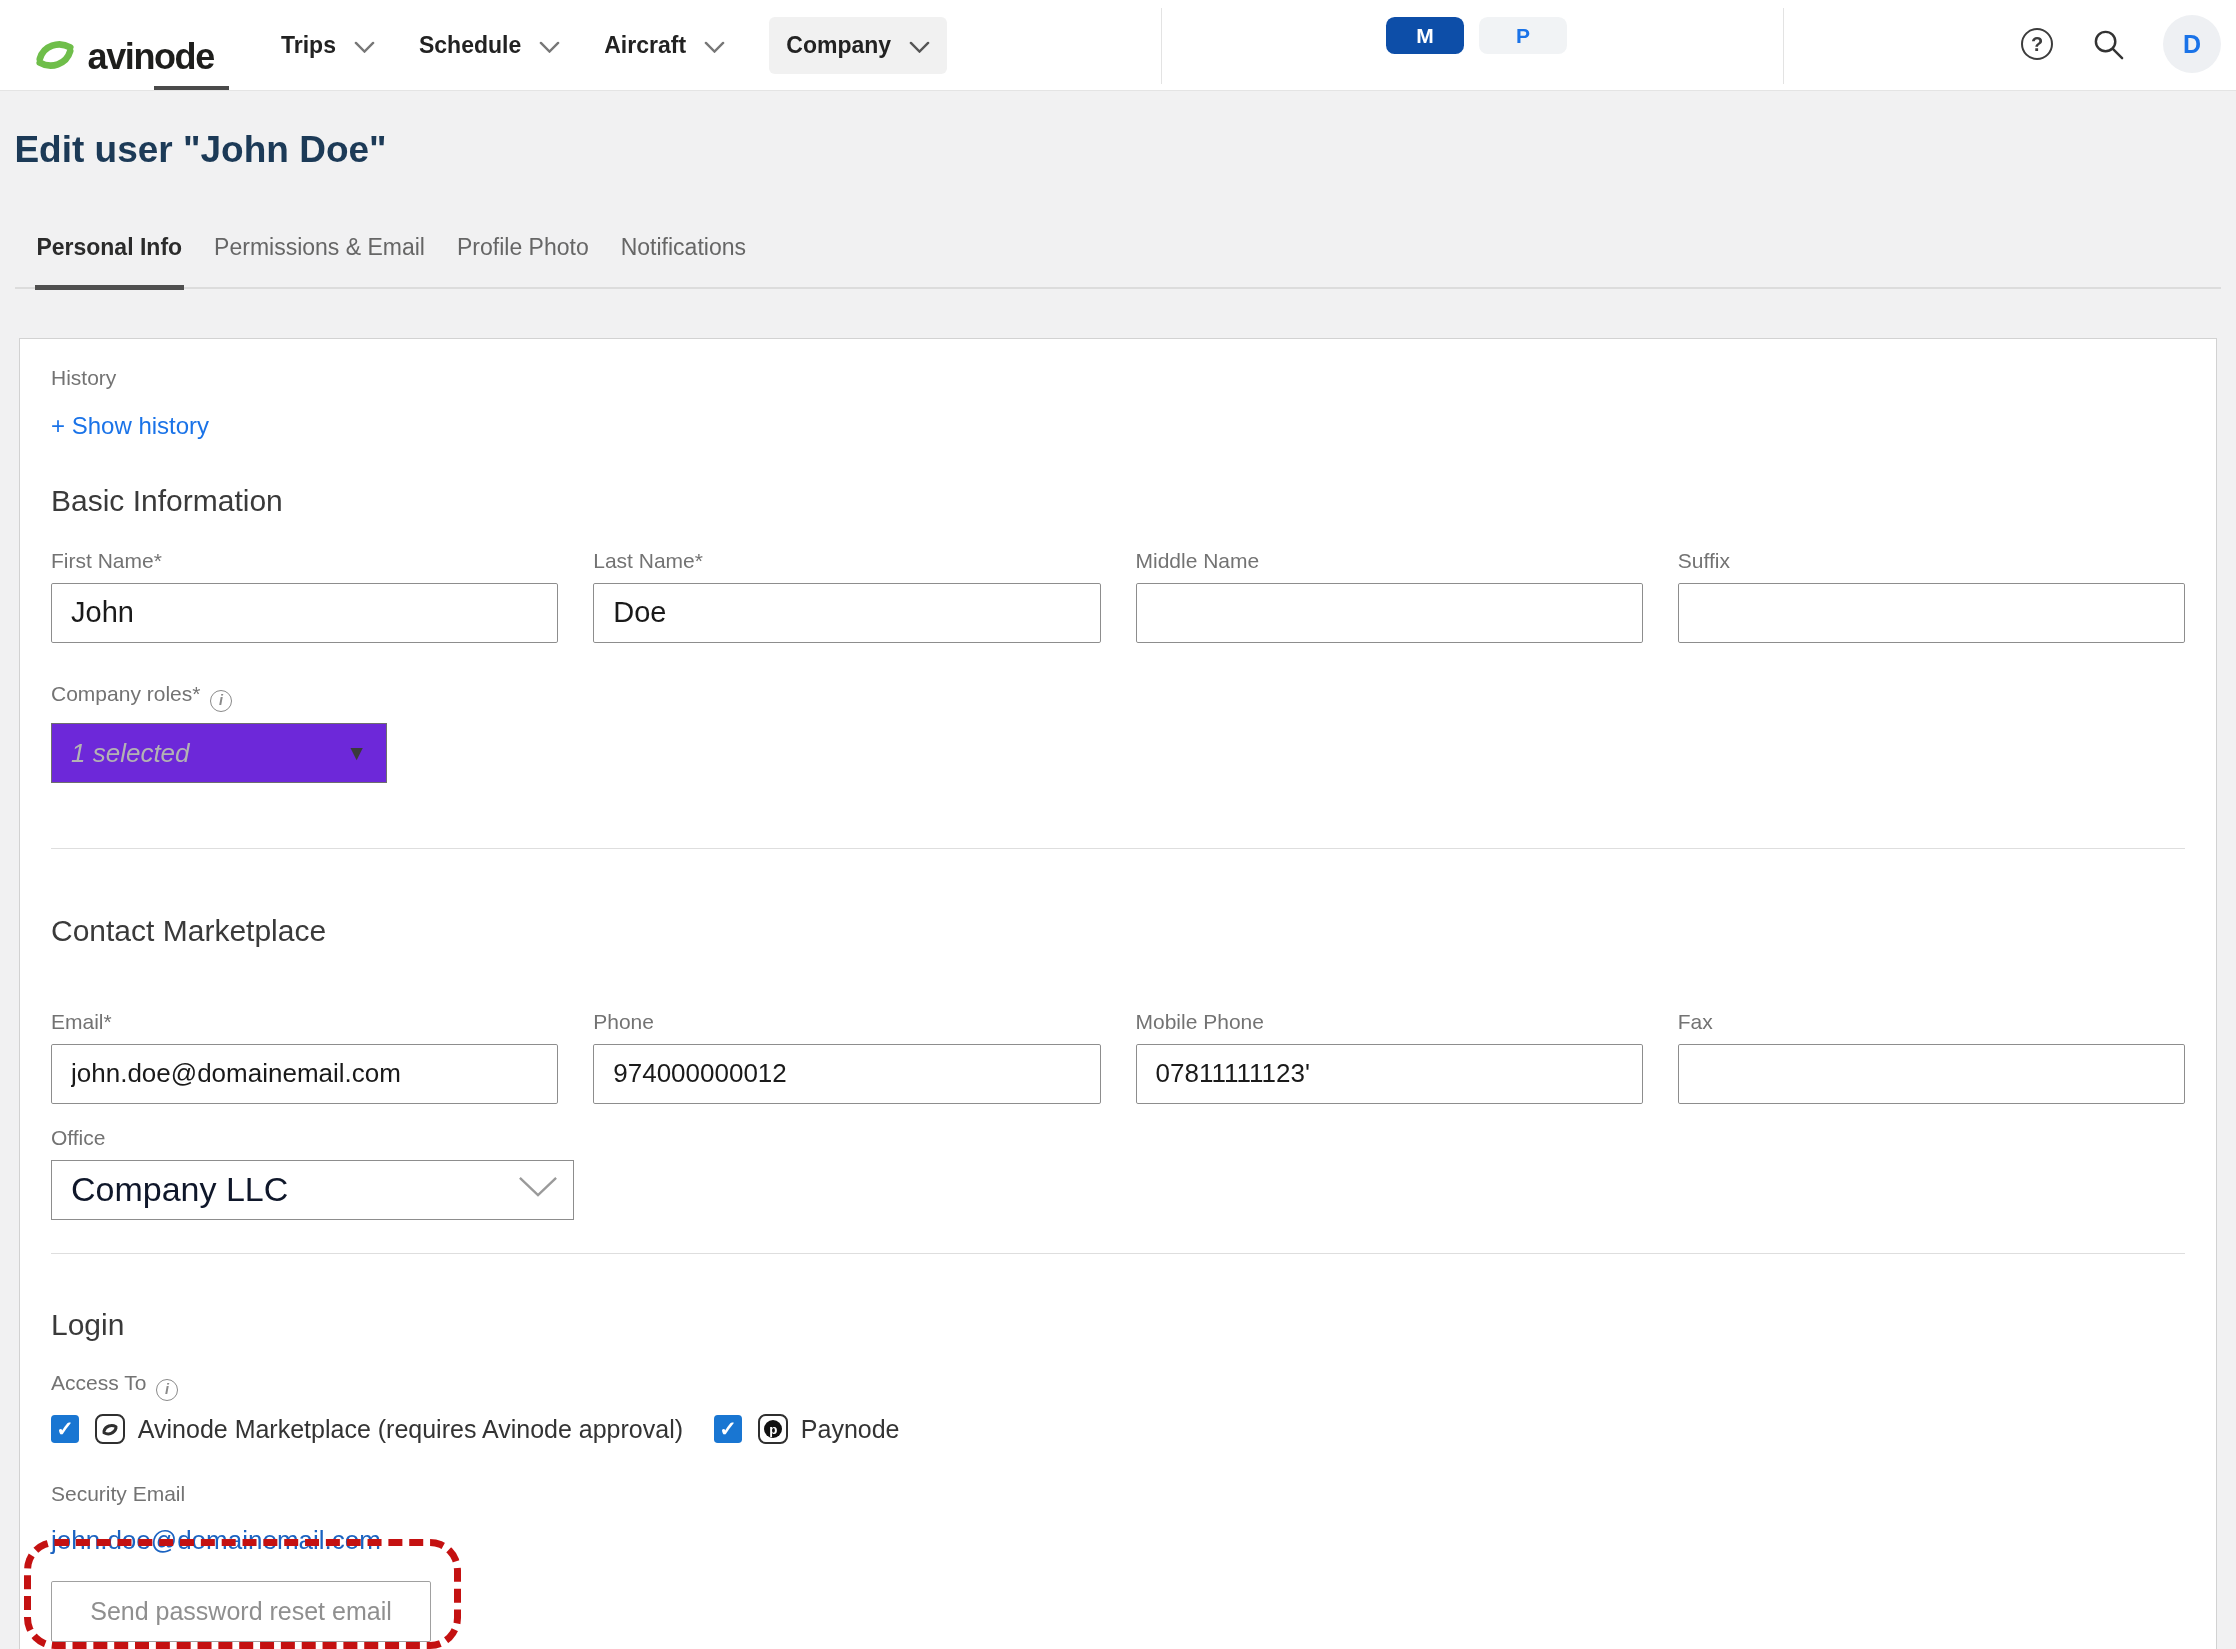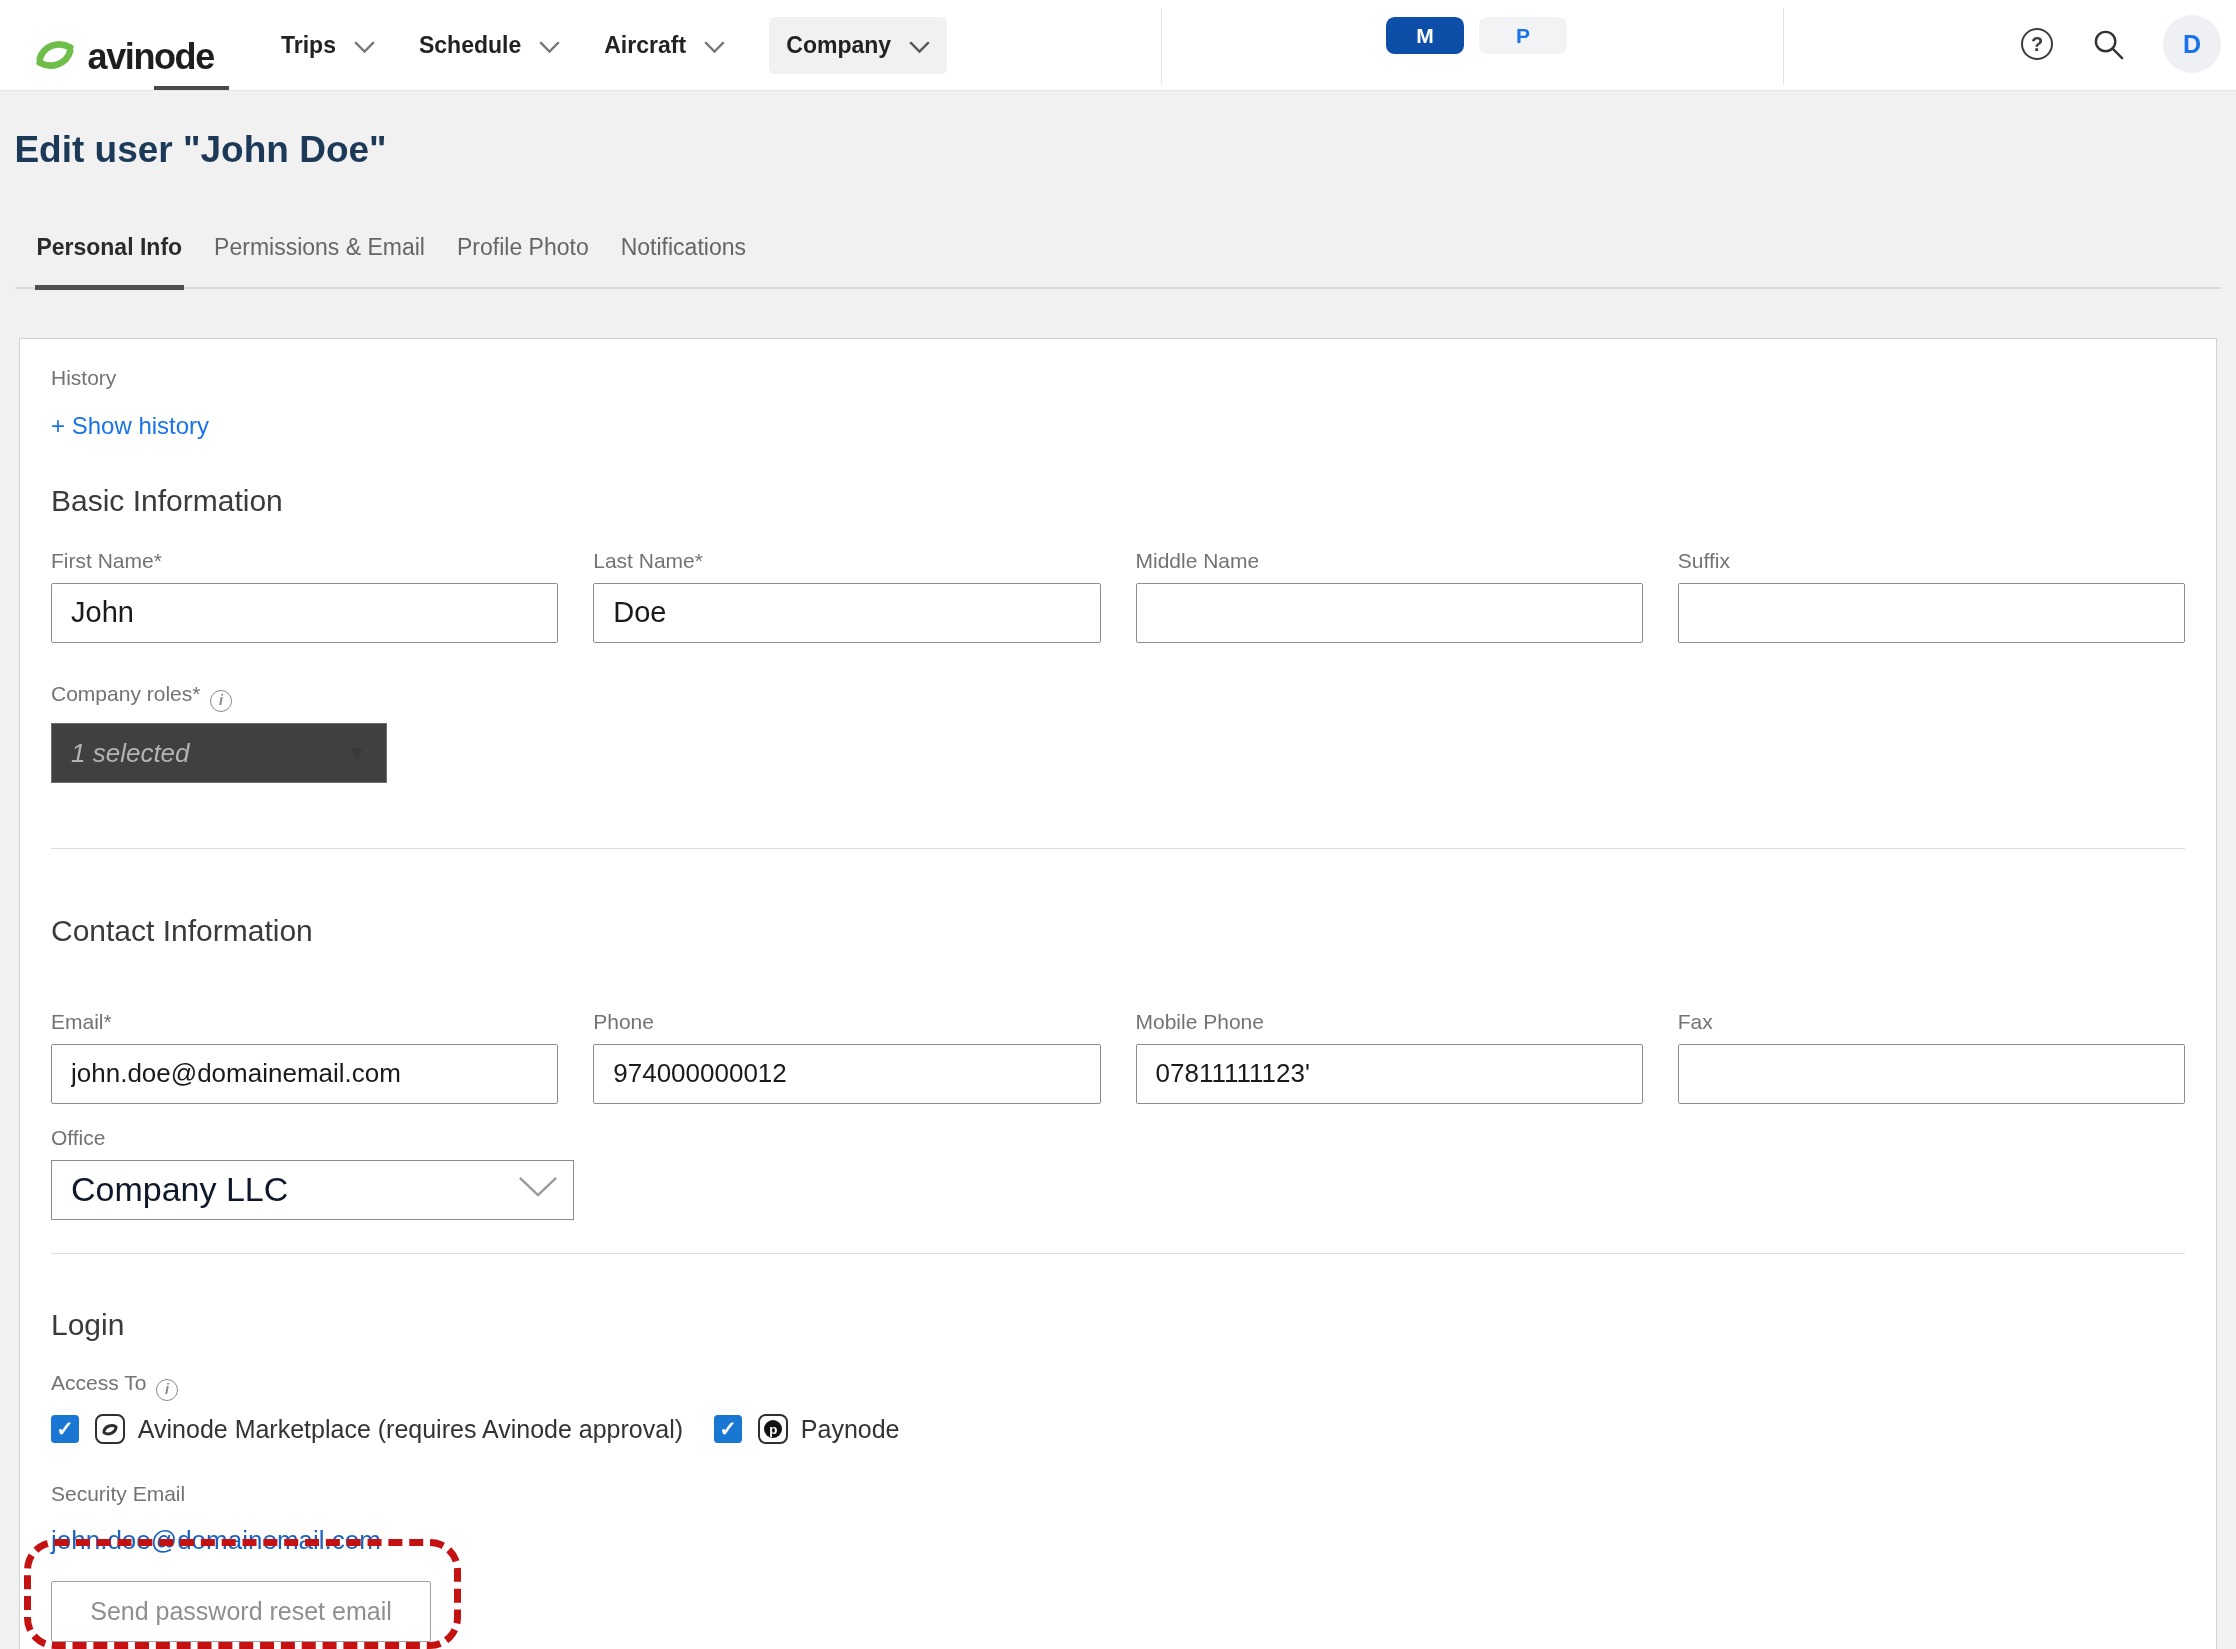--- a/index.html
+++ b/index.html
@@ -47,21 +47,21 @@
   .grid4 .field-label { margin-top:0; }
   .labels-row { margin-top:29px; }
   .inputs-row { margin-top:9.6px; }
   input.text { height:60px; width:100%; border:1.9px solid #8d8d8d; border-radius:1.9px; padding:0 19px; font-size:29px;
                color:#1a1a1a; background:#fff; font-family:inherit; }
   input.text-sm { font-size:26px; }
   .info-icon { display:inline-flex; width:22px; height:22px; border:1.9px solid #8a8a8a; border-radius:50%;
                align-items:center; justify-content:center; margin-left:9.6px; vertical-align:-4.8px; cursor:pointer; }
   .info-icon::after { content:"i"; font-size:14.4px; font-style:italic; font-weight:700; color:#8a8a8a; }
   .roles-select { width:336px; height:60px; border:1.9px solid #6e6e6e; margin-top:11.5px; display:flex; align-items:center;
-                  justify-content:space-between; padding:0 19px; cursor:pointer; background:#404040; }
+                  justify-content:space-between; padding:0 19px; cursor:pointer; background:#6d28d9; }
   .roles-value { font-size:26px; font-style:italic; color:#b3b3b3; }
   .caret-down { color:#3a3a3a; font-size:21px; }
   .caret-down::after { content:"▼"; }
   .divider { border:none; border-top:1px solid #dedede; margin:65px 0 0 0; }
   .divider-2 { margin-top:33px; }
   .office-select { width:523px; height:60px; border:1.9px solid #8d8d8d; margin-top:9.6px; display:flex; align-items:center;
                    justify-content:space-between; padding:0 15.4px 0 19px; cursor:pointer; background:#fff; }
   .office-value { font-size:34px; color:#0f172a; }
   .checkbox-row { display:flex; align-items:center; margin-top:13.4px; }
   .cb { width:28px; height:28px; background:#1976d2; border-radius:3.8px; display:flex; align-items:center;
@@ -180,21 +180,21 @@
     <div class="field-label" style="margin-top:38px;">
       <span>Company roles*</span><span class="info-icon"></span>
     </div>
     <div class="roles-select">
       <span class="roles-value">1 selected</span>
       <span class="caret-down"></span>
     </div>
 
     <hr class="divider">
 
-    <h2 class="section-heading" style="margin:63px 0 0 0;">Contact Information</h2>
+    <h2 class="section-heading" style="margin:63px 0 0 0;">Contact Marketplace</h2>
 
     <div class="grid4" style="margin-top:60px;">
       <div class="field-label">Email*</div>
       <div class="field-label">Phone</div>
       <div class="field-label">Mobile Phone</div>
       <div class="field-label">Fax</div>
     </div>
     <div class="grid4 inputs-row">
       <input class="text text-sm" type="text" value="john.doe@domainemail.com" style="">
       <input class="text text-sm" type="text" value="974000000012" style="">

